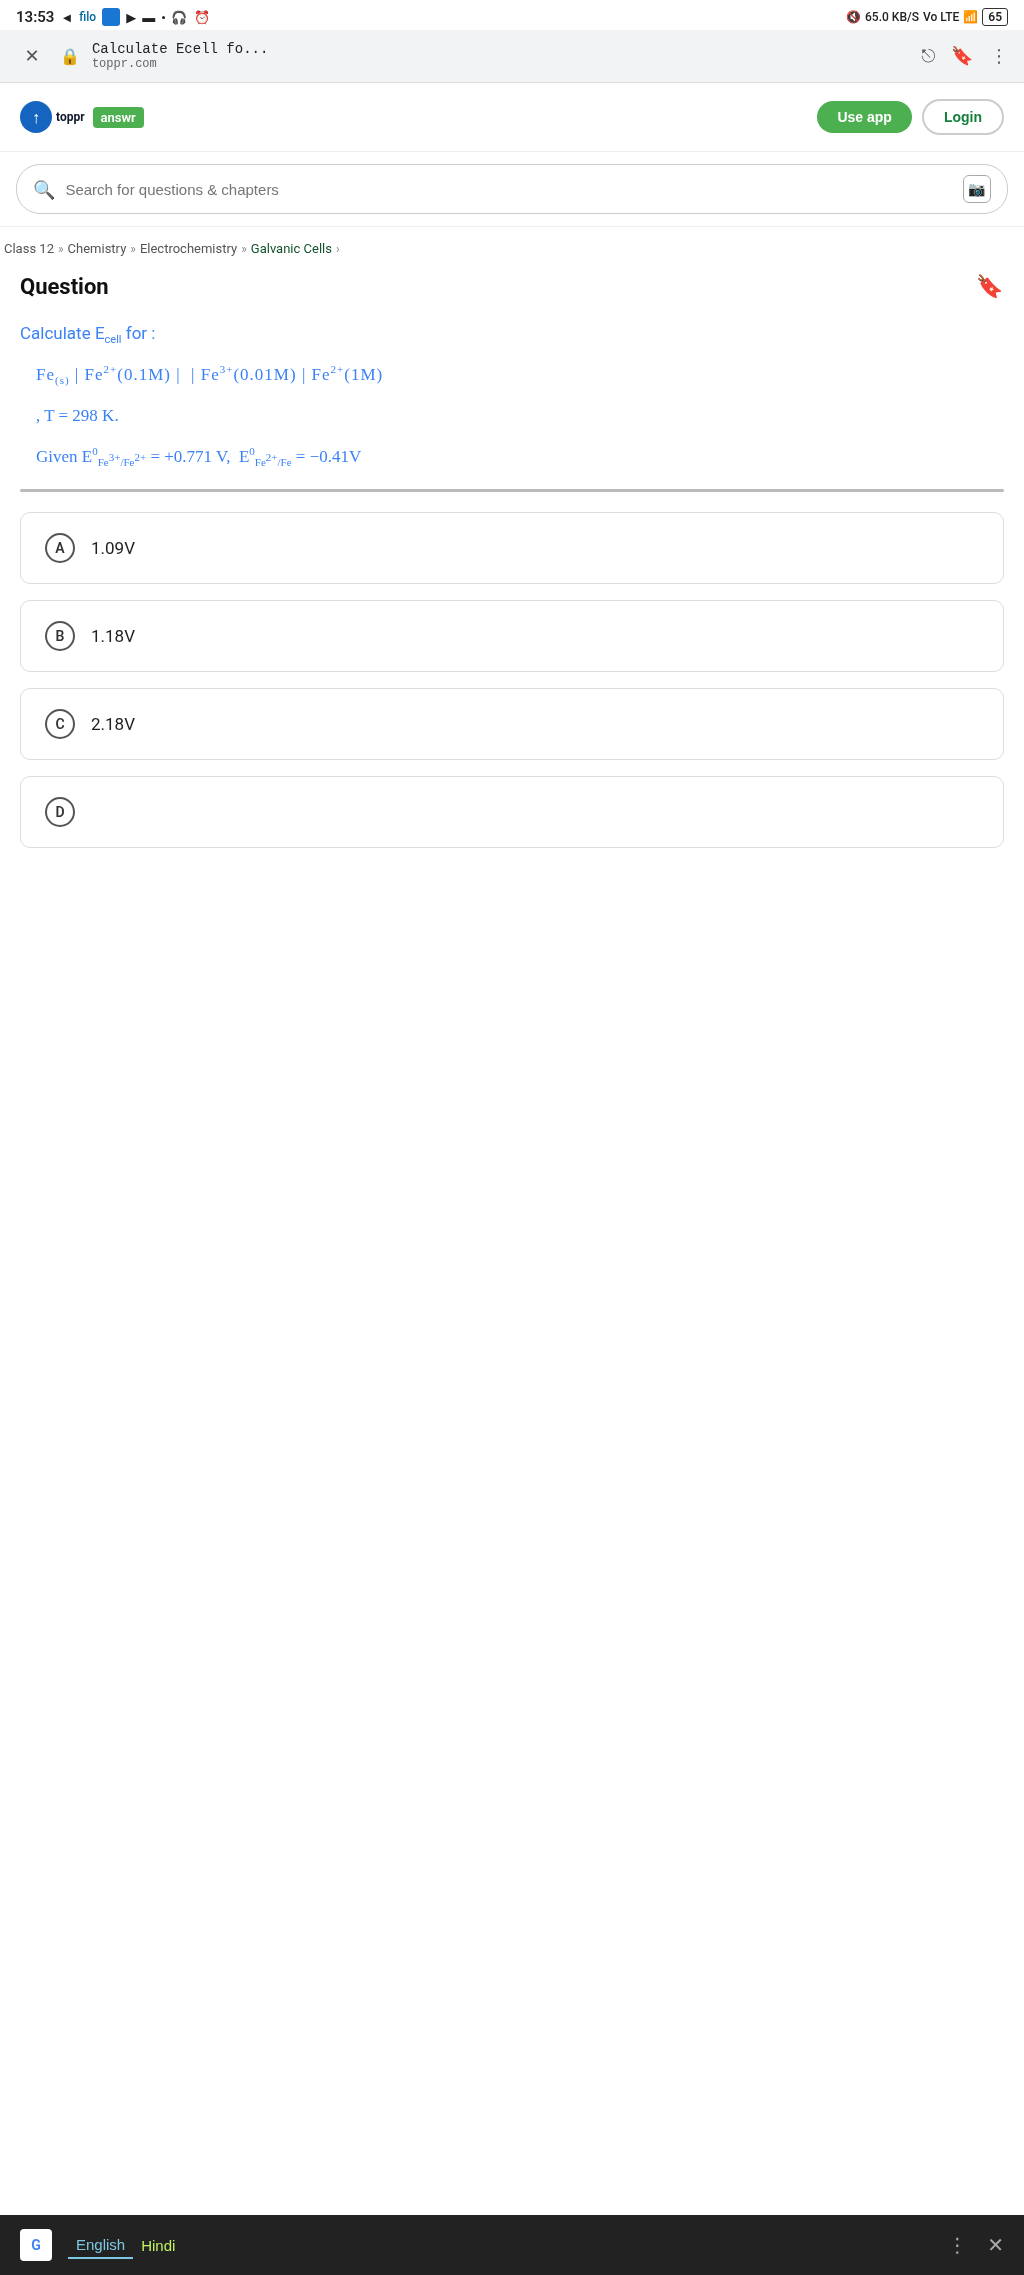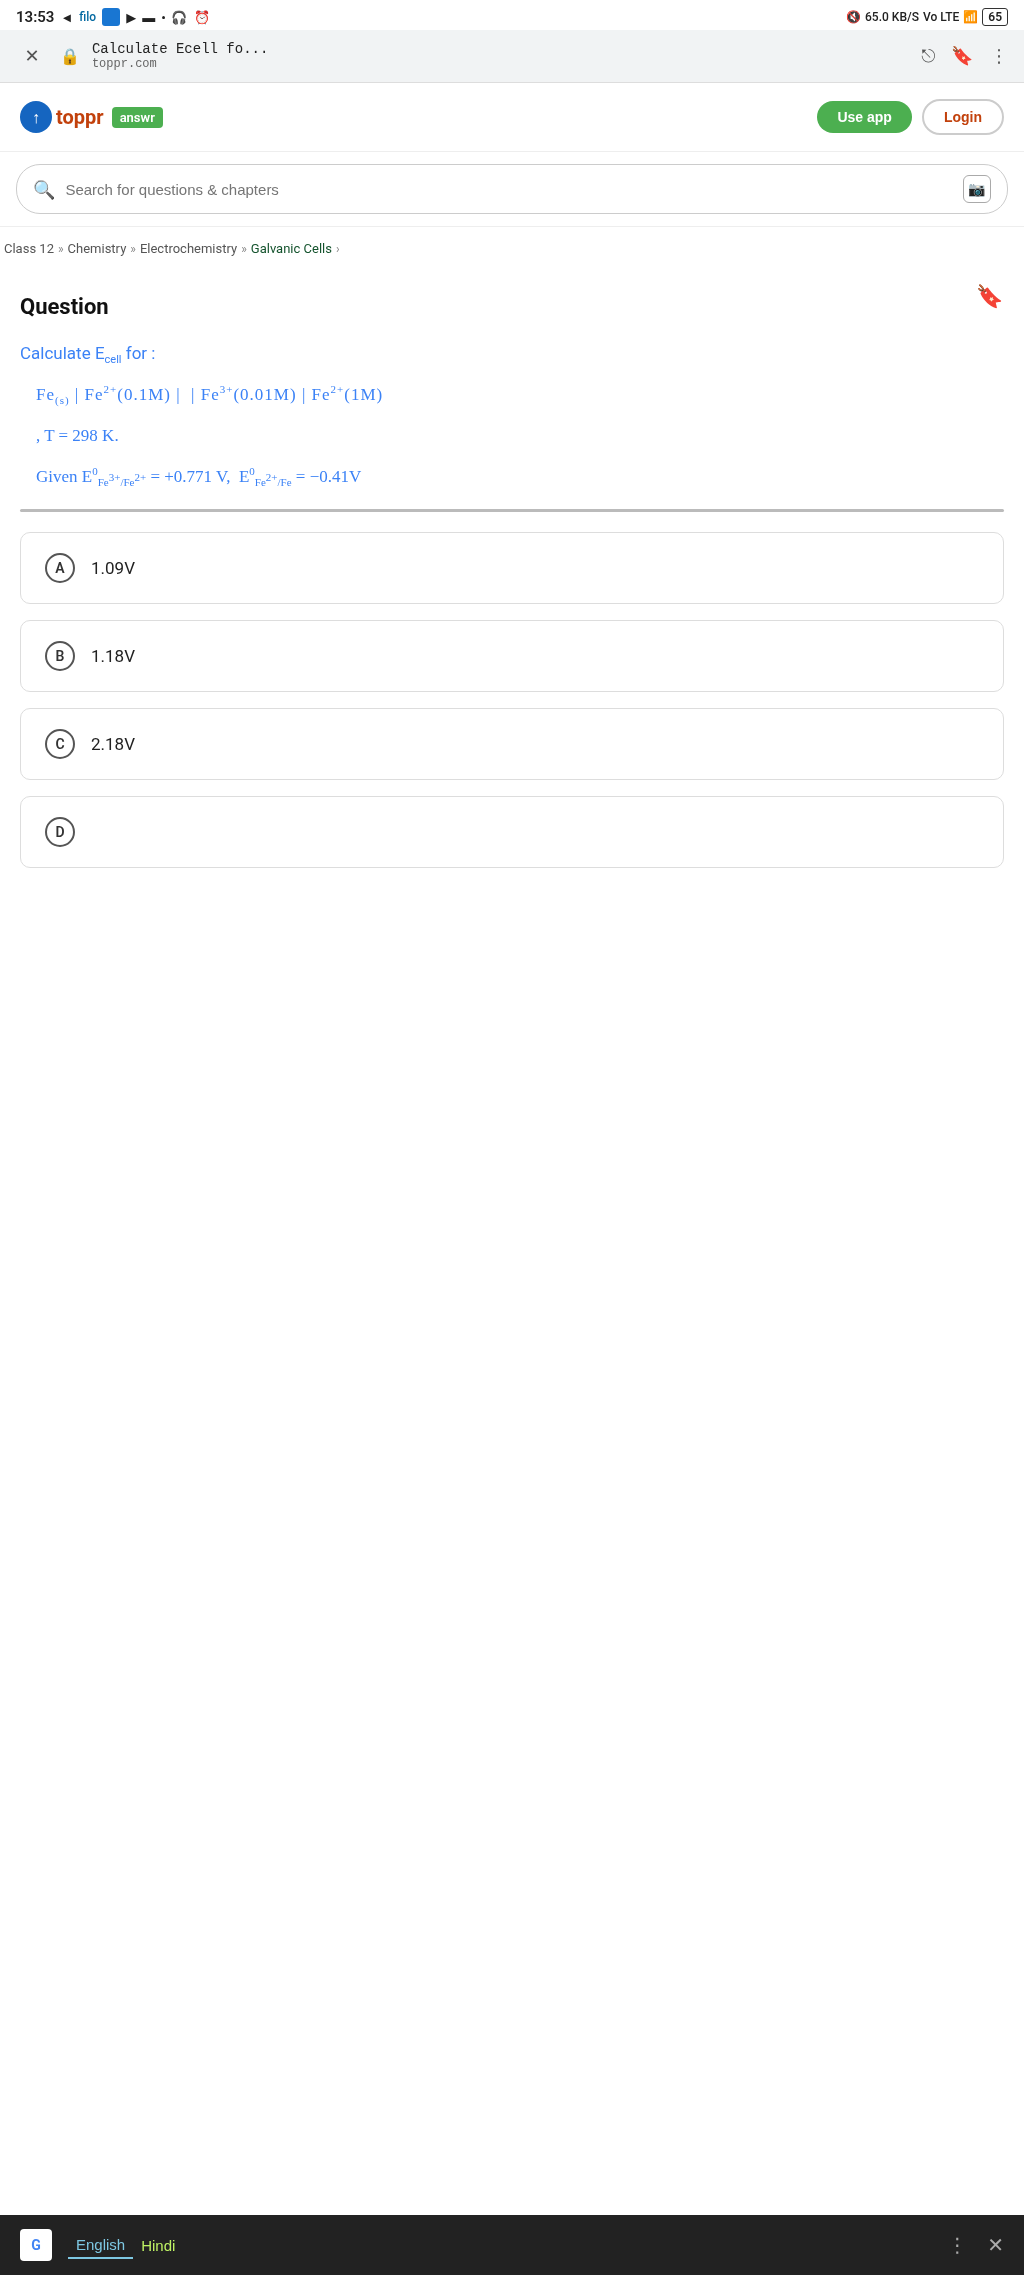--- a/index.html
+++ b/index.html
@@ -84,21 +84,21 @@
       display: flex; align-items: center; gap: 4px;
     }
     .toppr-arrow {
       width: 32px; height: 32px;
       background: #1565c0;
       border-radius: 50%;
       display: flex; align-items: center; justify-content: center;
       color: white; font-size: 16px;
     }
     .toppr-text {
-      font-size: 20px; font-weight: 700; color: #c2410c;
+      font-size: 12px; font-weight: 700; color: #0f172a;
     }
     .answr-badge {
       background: #4caf50;
       color: white;
       font-size: 13px;
       font-weight: 600;
       padding: 3px 8px;
       border-radius: 4px;
     }
     .header-buttons {
@@ -109,21 +109,21 @@
       color: white;
       border: none;
       border-radius: 20px;
       padding: 8px 20px;
       font-size: 14px;
       font-weight: 600;
       cursor: pointer;
     }
     .btn-login {
       background: white;
-      color: #c2410c;
+      color: #15803d;
       border: 2px solid #ccc;
       border-radius: 20px;
       padding: 8px 20px;
       font-size: 14px;
       font-weight: 600;
       cursor: pointer;
     }
 
     
     .search-container {
@@ -171,21 +171,20 @@
     .question-header {
       display: flex;
       justify-content: space-between;
       align-items: center;
       margin-bottom: 20px;
     }
     .question-title {
       font-size: 22px;
       font-weight: 700;
       color: #111;
-      margin-top: 20px;
     }
     .bookmark-icon {
       font-size: 22px;
       color: #333;
     }
 
     
     .question-body {
       font-size: 17px;
       line-height: 1.7;

